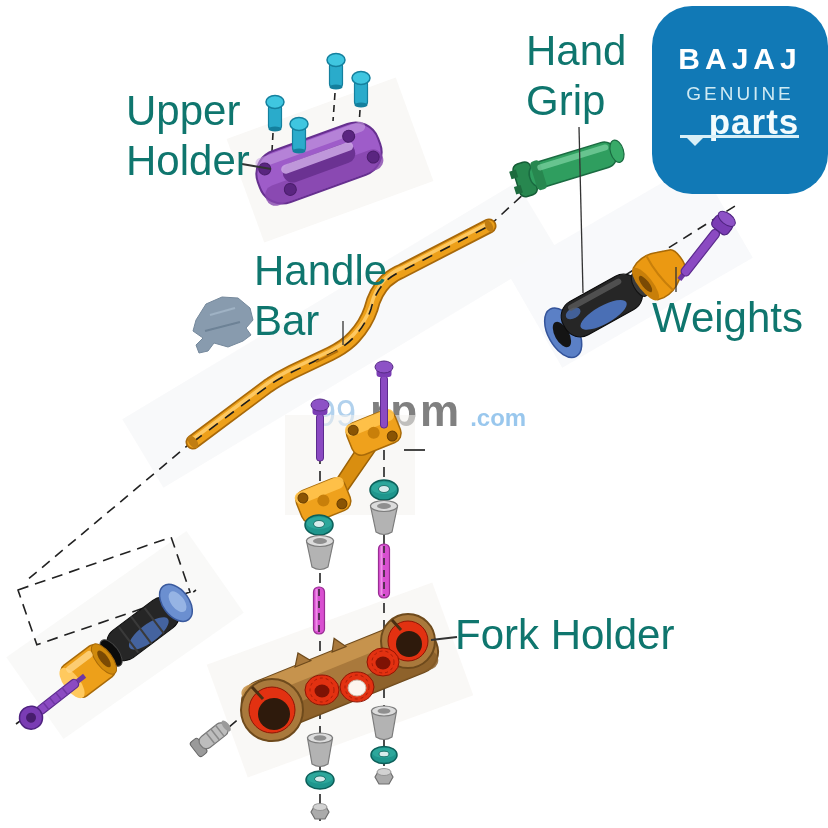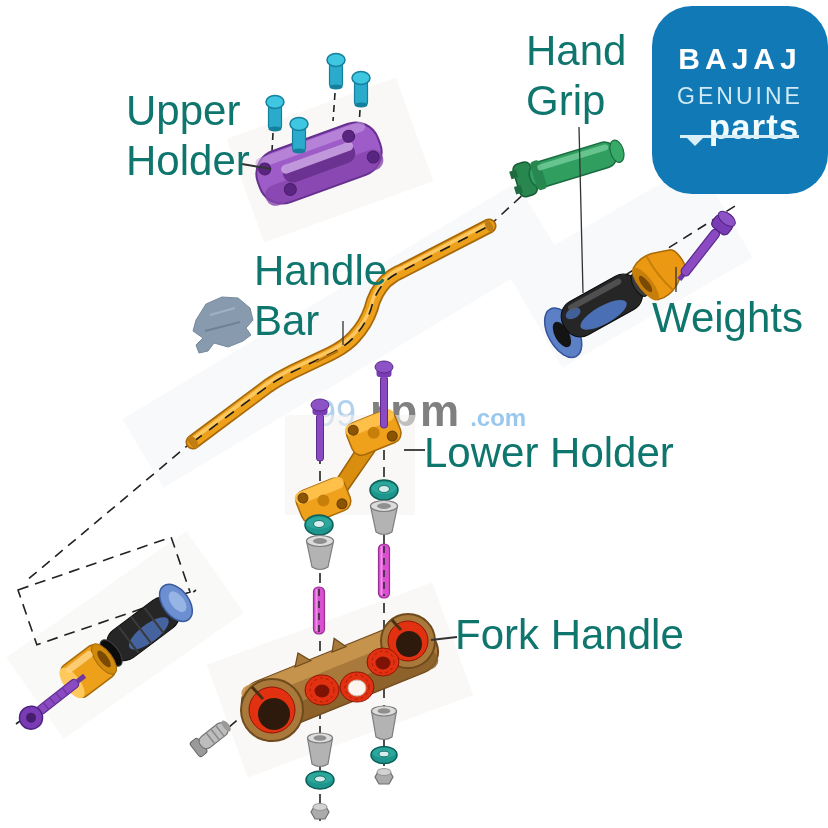--- a/index.html
+++ b/index.html
@@ -11,21 +11,21 @@
   
   #watermark{position:absolute;left:316px;top:386px;z-index:1;display:flex;
              align-items:baseline;opacity:.9;}
   .w99{font-size:36px;color:#a9cdec;}
   .wrpm{font-size:44px;font-weight:bold;color:#737373;letter-spacing:3px;margin-left:14px;}
   .wcom{font-size:24px;font-weight:bold;color:#8fc2ec;margin-left:8px;}
   
   #logo{position:absolute;left:652px;top:6px;width:176px;height:188px;z-index:3;
         background:#1179b6;border-radius:40px;text-align:center;color:#fff;}
   .logo-brand{margin-top:36px;font-size:30px;font-weight:800;letter-spacing:5px;color:#ffffff;}
-  .logo-genuine{margin-top:7px;font-size:23px;letter-spacing:3px;color:#cfeaf3;}
+  .logo-genuine{margin-top:7px;font-size:19px;letter-spacing:3px;color:#cfeaf3;}
   .logo-parts{margin-top:-3px;font-size:35px;font-weight:bold;color:#f2fbfd;letter-spacing:1px;padding-left:28px;}
   .logo-line{position:absolute;left:28px;top:129px;width:119px;height:3px;background:#d8eff7;}
   .logo-arrow{position:absolute;left:34px;top:131px;width:0;height:0;
               border-left:9px solid transparent;border-right:9px solid transparent;
               border-top:9px solid #d8eff7;}
 </style>
 </head>
 <body>
 
 <div id="stage">
@@ -298,22 +298,21 @@
     </g>
   </svg>
 
   <div class="lbl" style="left:118px;top:86px;margin-left:8px;">Upper
 Holder</div>
   <div class="lbl" style="left:526px;top:26px;">Hand
 Grip</div>
   <div class="lbl" style="left:254px;top:246px;">Handle
 Bar</div>
   <div class="lbl" style="left:652px;top:293px;">Weights</div>
-  <div class="lbl" style="left:424px;top:428px;">Lower Holder</div>
-  <div class="lbl" style="left:455px;top:610px;">Fork Handle</div>
+  <div class="lbl" style="left:455px;top:610px;">Fork Holder</div>
 
   <div id="logo">
     <div class="logo-brand">BAJAJ</div>
     <div class="logo-genuine">GENUINE</div>
     <div class="logo-parts">parts</div>
     <div class="logo-line"></div>
     <div class="logo-arrow"></div>
   </div>
 
 </div>

